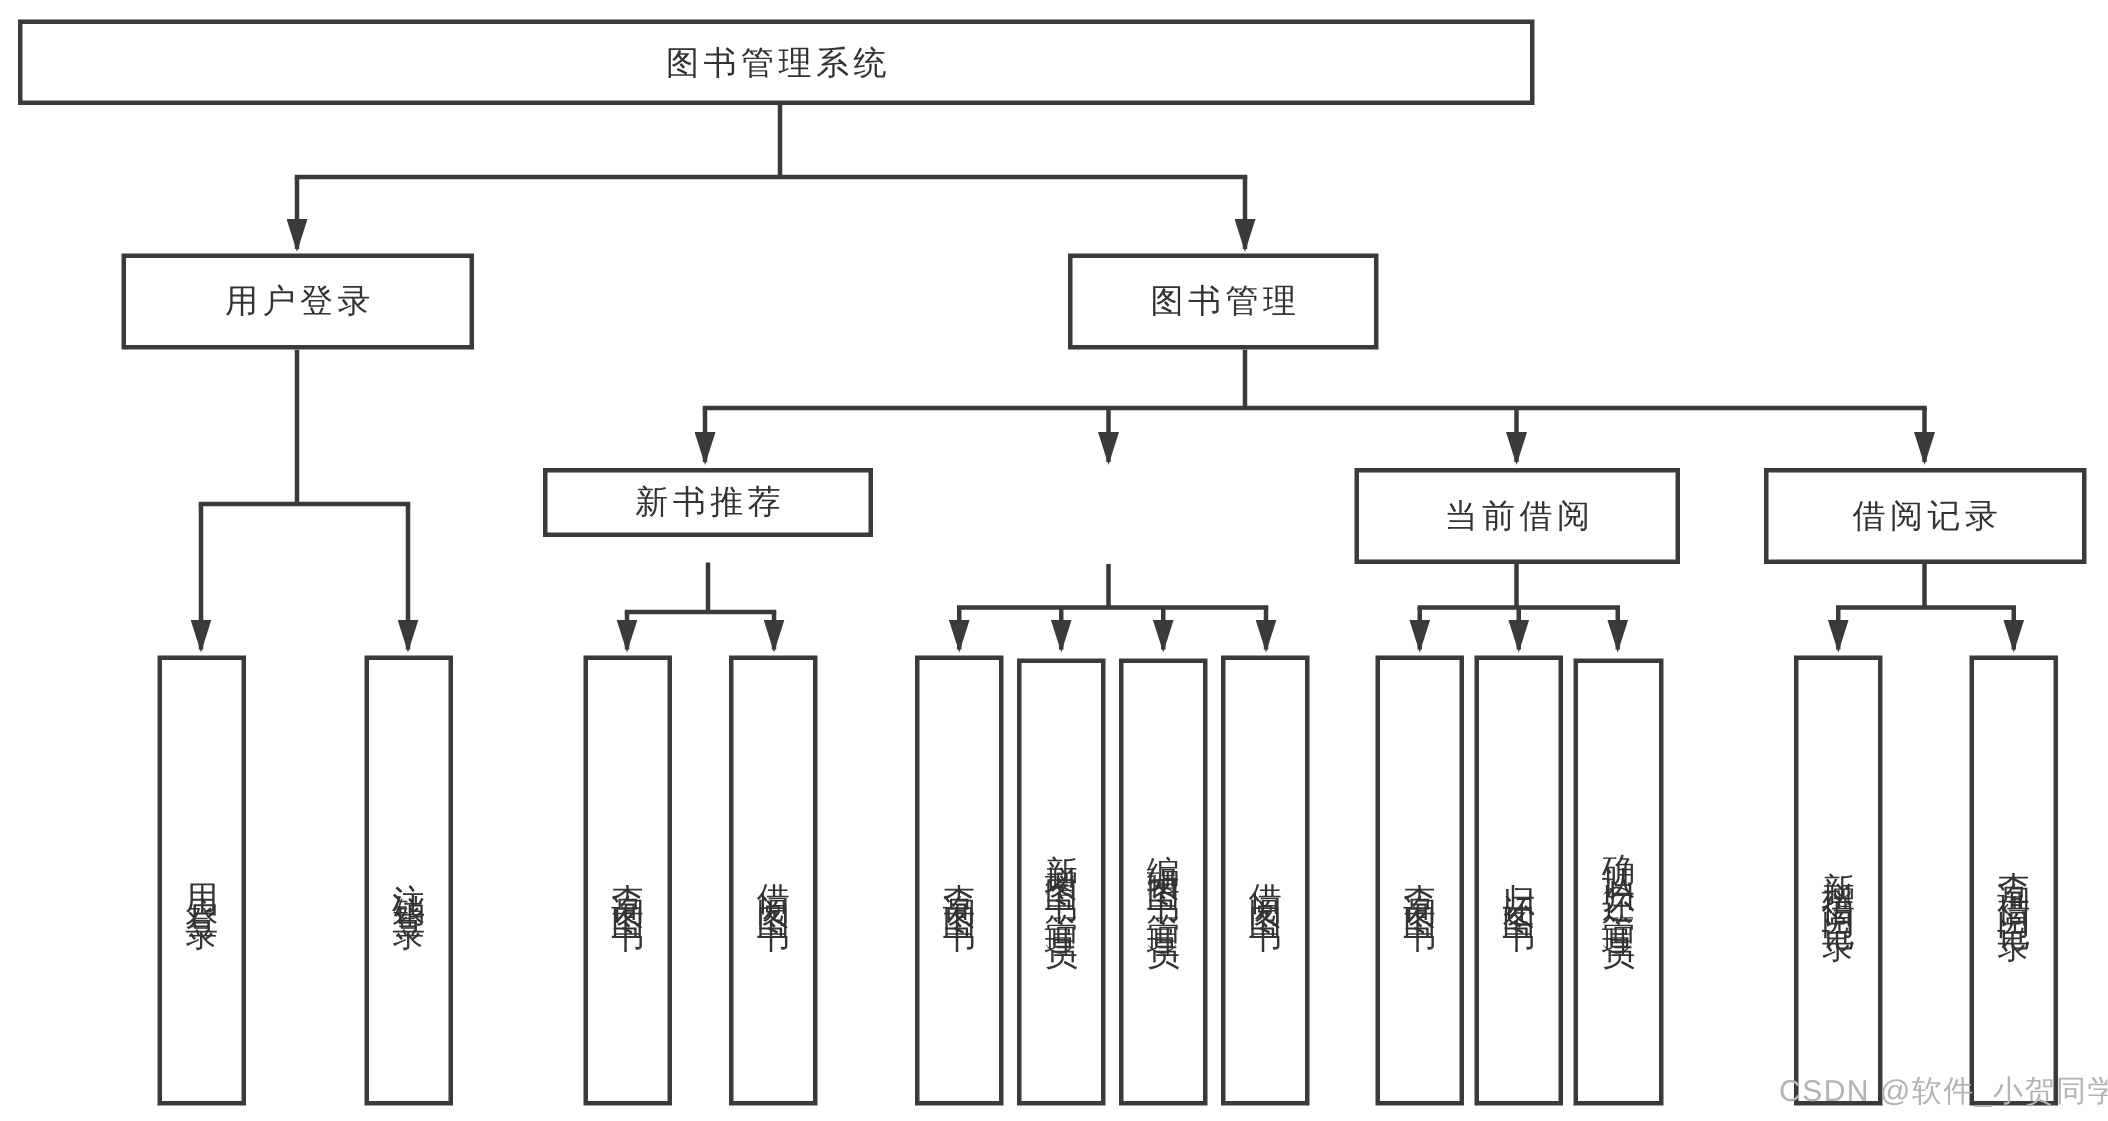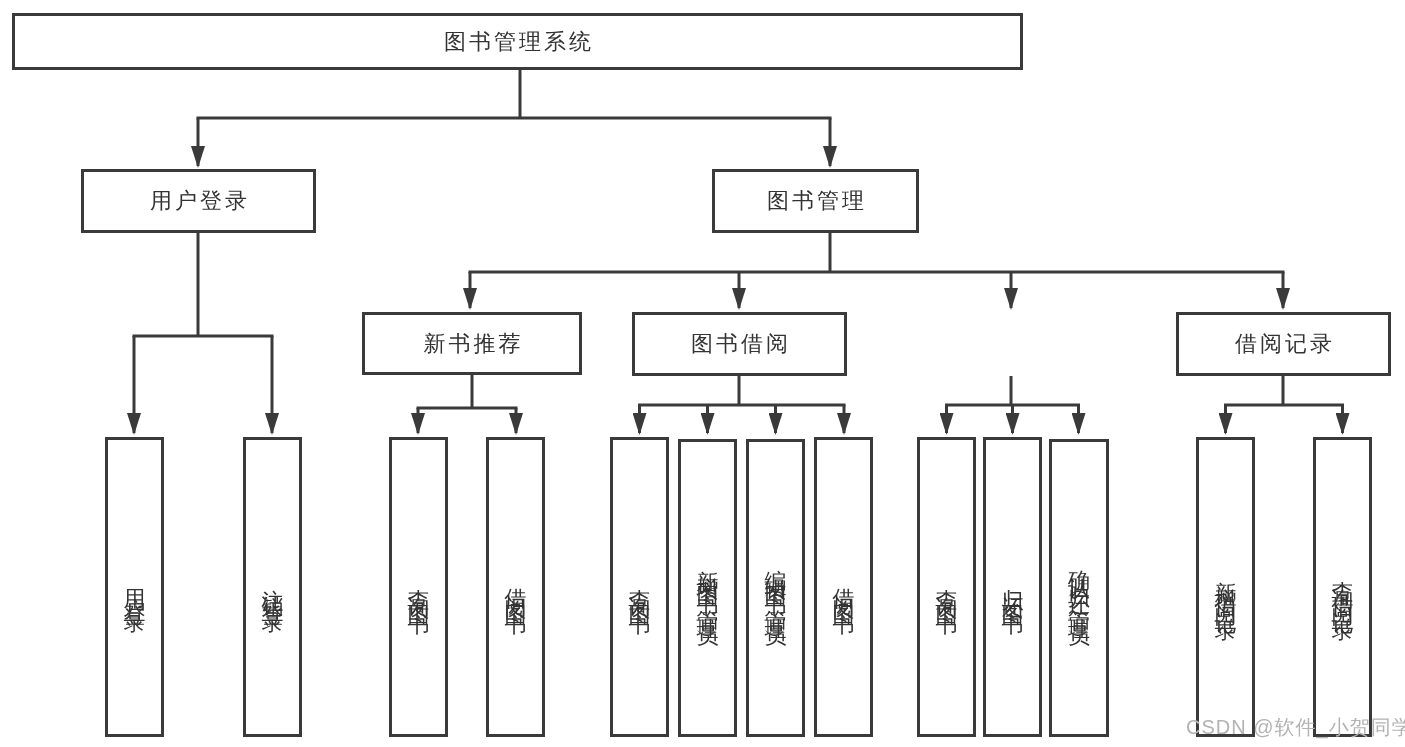--- a/index.html
+++ b/index.html
@@ -111,22 +111,22 @@
       <line x1="1225.5" y1="405" x2="1225.5" y2="433" marker-end="url(#arrow)"></line>
       <line x1="1342.5" y1="405" x2="1342.5" y2="433" marker-end="url(#arrow)"></line>
     </g>
   </svg>
 
   <div class="node hlabel" style="left:12px; top:13px; width:1011px; height:57px;">图书管理系统</div>
 
   <div class="node hlabel" style="left:81px; top:169px; width:235px; height:64px;">用户登录</div>
   <div class="node hlabel" style="left:712px; top:169px; width:207px; height:64px;">图书管理</div>
 
-  <div class="node hlabel" style="left:362px; top:312px; width:220px; height:63px;">新书推荐</div>
-  <div class="node hlabel" style="left:632px; top:312px; width:215px; height:64px;">图书借阅</div>
+  <div class="node hlabel" style="left:362px; top:312px; width:220px; height:46px;">新书推荐</div>
+  <div class="node hlabel" style="left:903px; top:312px; width:217px; height:64px;">当前借阅</div>
   <div class="node hlabel" style="left:1176px; top:312px; width:215px; height:64px;">借阅记录</div>
 
   <div class="node leaf" style="left:105px; top:437px; width:59px; height:300px;">用户登录</div>
   <div class="node leaf" style="left:243px; top:437px; width:59px; height:300px;">注销登录</div>
 
   <div class="node leaf" style="left:389px; top:437px; width:59px; height:300px;">查询图书</div>
   <div class="node leaf" style="left:486px; top:437px; width:59px; height:300px;">借阅图书</div>
 
   <div class="node leaf" style="left:610px; top:437px; width:59px; height:300px;">查询图书</div>
   <div class="node leaf" style="left:678px; top:439px; width:59px; height:298px;">新增图书（管理员）</div>

